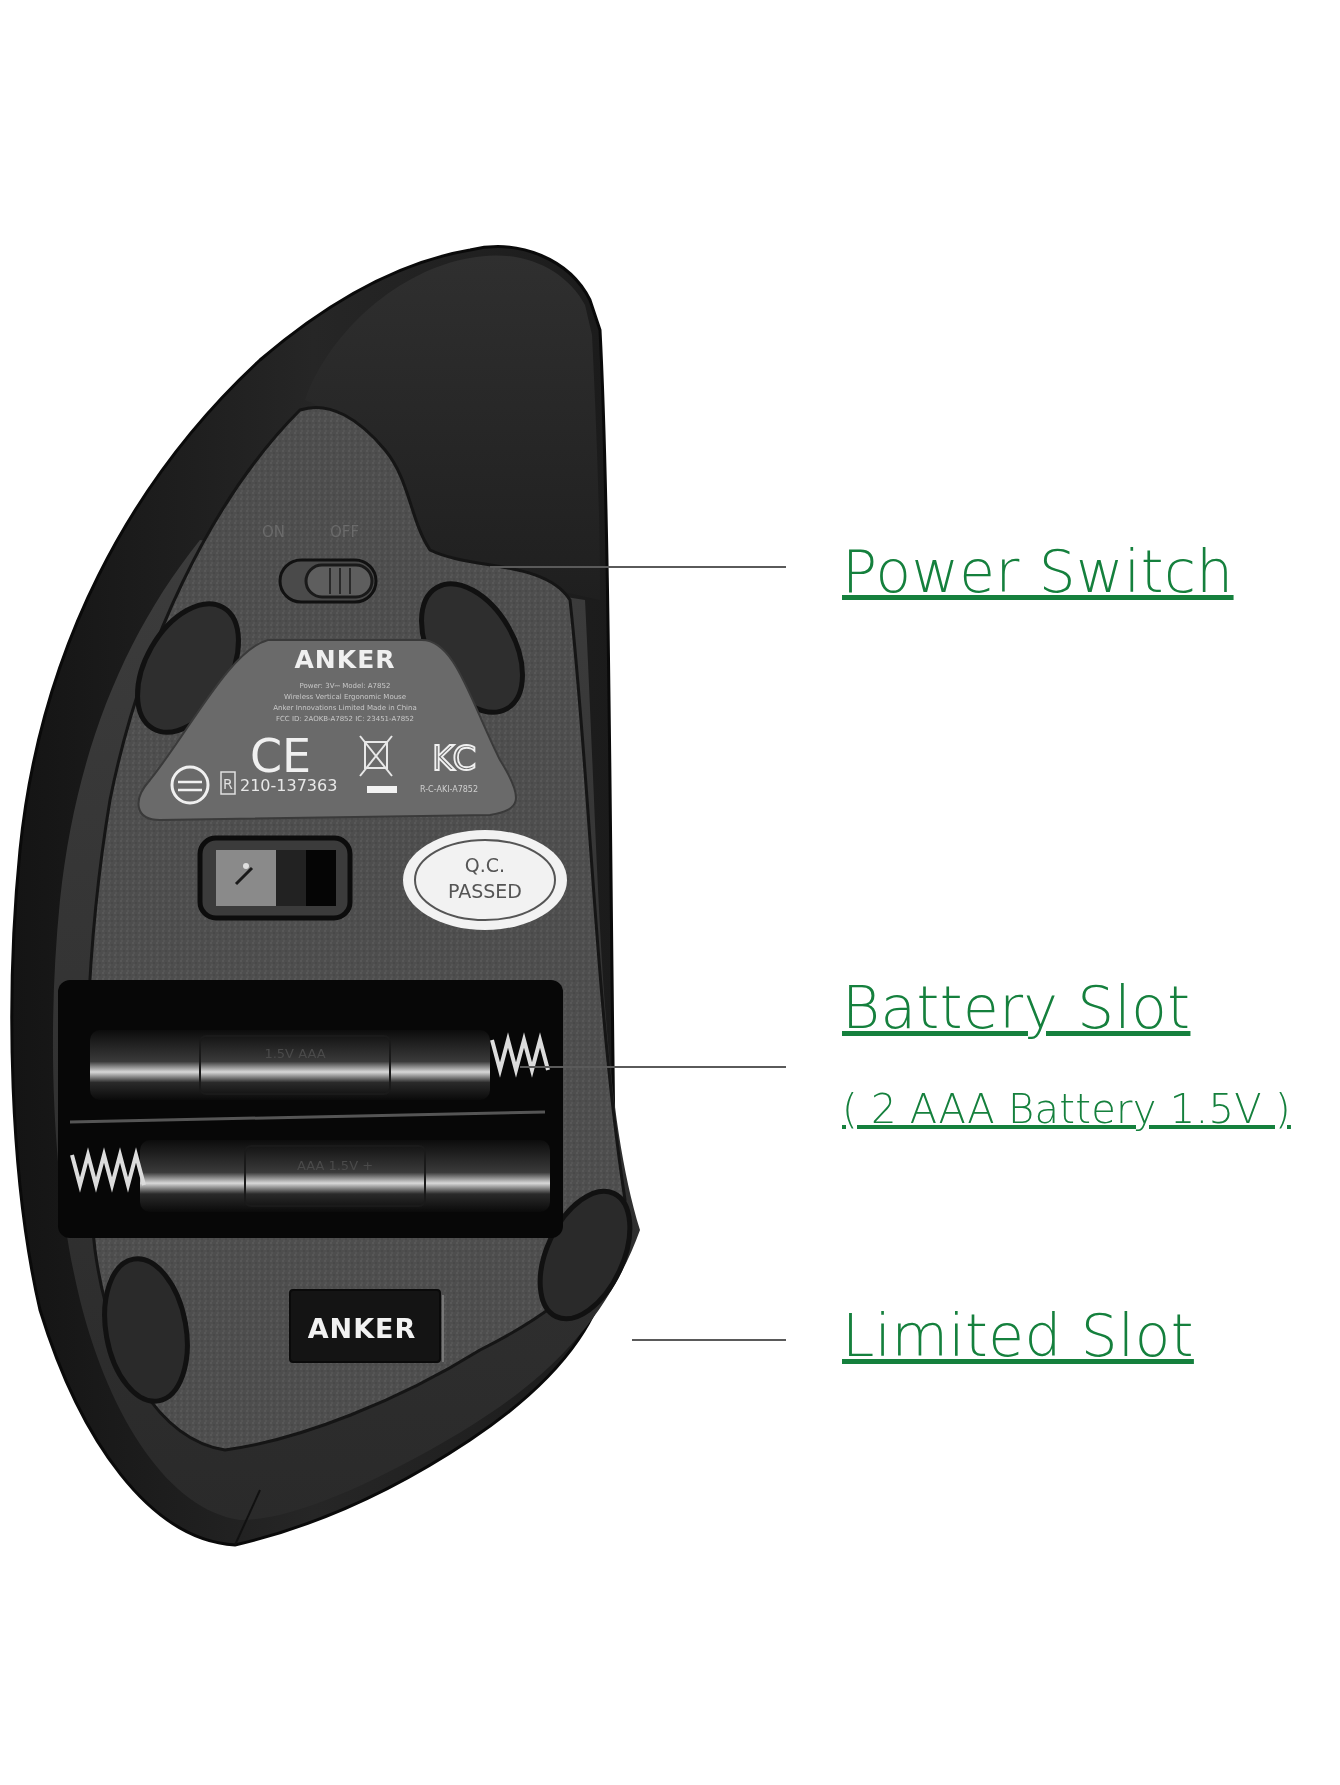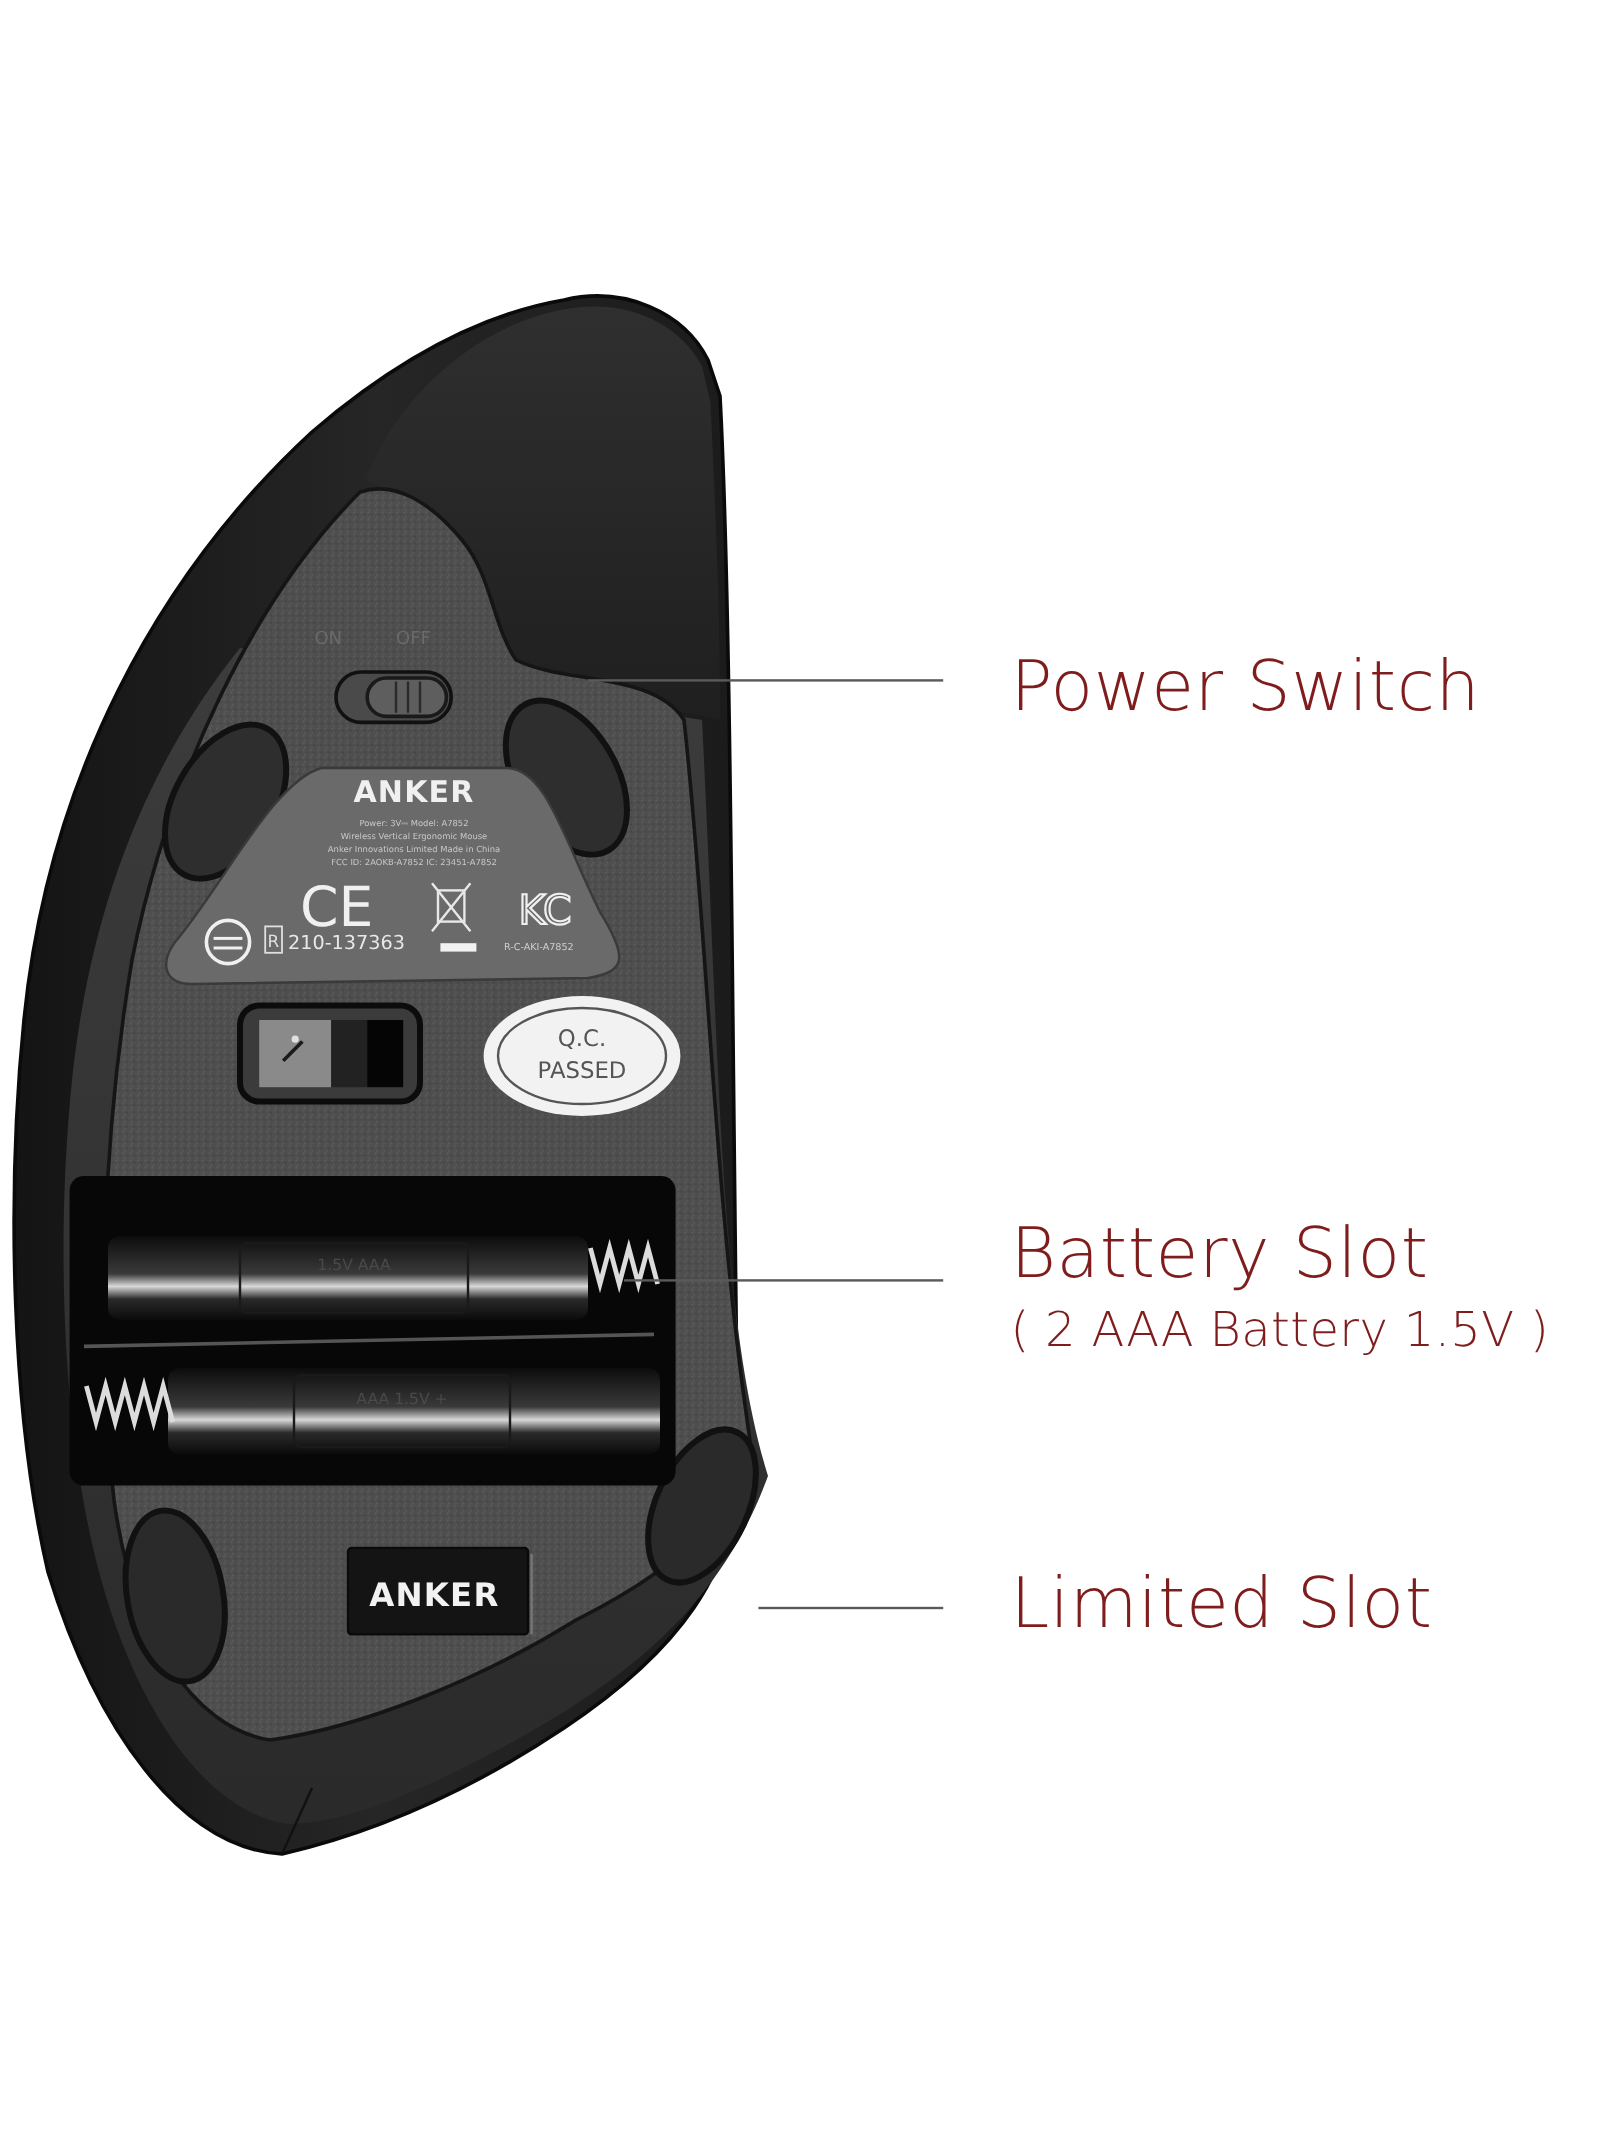--- a/index.html
+++ b/index.html
@@ -1,20 +1,20 @@
 <!DOCTYPE html>
 <html><head>
 <meta charset="utf-8">
 <style>
   html, body { margin: 0; padding: 0; background: #ffffff; }
   body { width: 1340px; height: 1785px; position: relative; overflow: hidden; font-family: "DejaVu Sans", sans-serif; }
   #stage { position: absolute; left: 0; top: 0; width: 1092px; height: 1785px; }
   .callout-label {
-    position: absolute; color: #7f1d1d; font-family: "DejaVu Sans", sans-serif;
-    font-weight: 300; letter-spacing: 0.5px; white-space: nowrap;
+    position: absolute; color: #15803d; font-family: "DejaVu Sans", sans-serif;
+    font-weight: 300; letter-spacing: 0.5px; white-space: nowrap; text-decoration: underline;
   }
   .callout-main { font-size: 58px; line-height: 64px; }
   .callout-sub { font-size: 40px; line-height: 46px; letter-spacing: 0.3px; }
   .leader { position: absolute; height: 2px; background: #5a5a5a; }
   .svgtext { font-family: "DejaVu Sans", sans-serif; }
 </style>
 </head>
 <body>
 
 <div id="stage">
@@ -199,17 +199,17 @@
 
     <line x1="260" y1="1490" x2="235" y2="1545" stroke="#111" stroke-width="2"></line>
   </svg>
 
   <div class="leader" style="left:490px; top:566px; width:296px;"></div>
   <div class="leader" style="left:520px; top:1066px; width:266px;"></div>
   <div class="leader" style="left:632px; top:1339px; width:154px;"></div>
 
   <div class="callout-label callout-main" style="left:842px; top:540px;">Power Switch</div>
 
-  <div class="callout-label callout-main" style="left:842px; top:1012px;">Battery Slot</div>
+  <div class="callout-label callout-main" style="left:842px; top:976px;">Battery Slot</div>
   <div class="callout-label callout-sub" style="left:842px; top:1086px;">( 2 AAA Battery 1.5V )</div>
 
   <div class="callout-label callout-main" style="left:842px; top:1304px;">Limited Slot</div>
 </div>
 
 </body></html>

